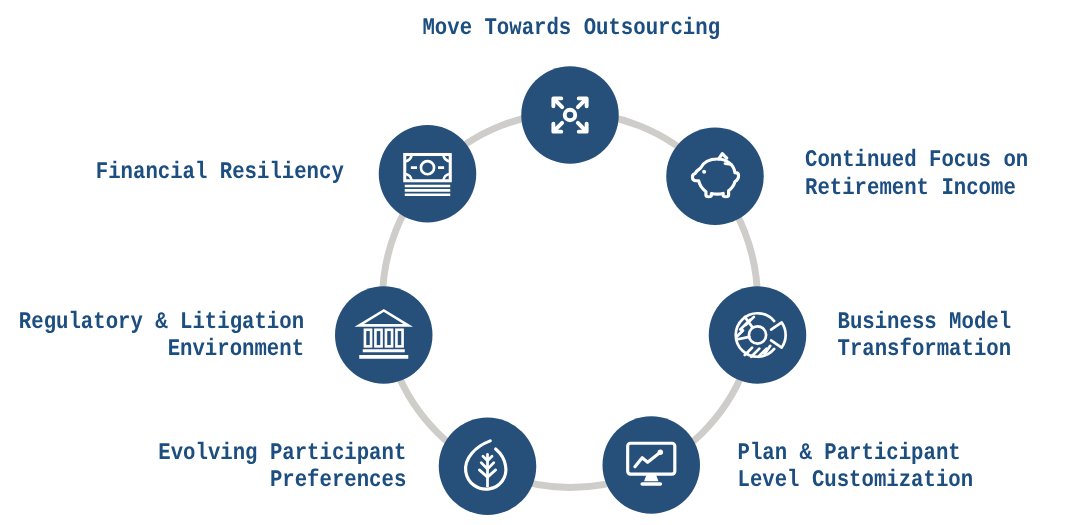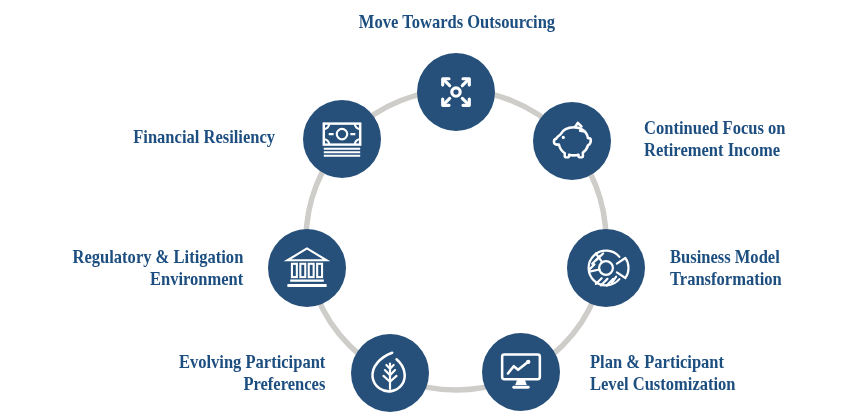--- a/index.html
+++ b/index.html
@@ -5,21 +5,21 @@
   :root{
     --node:#26507a;
     --text:#1d4e80;
     --ring:#cecdca;
     --icon:#ffffff;
     --bg:#ffffff;
   }
   html,body{margin:0;padding:0;background:#fff;}
   #stage{
     position:relative;width:860px;height:420px;background:var(--bg);
-    overflow:hidden;font-family:Liberation Serif, serif;
+    overflow:hidden;font-family:Liberation Mono, monospace;
   }
   .ring{position:absolute;left:0;top:0;}
   .node{
     position:absolute;width:78px;height:78px;border-radius:50%;
     background:var(--node);display:flex;align-items:center;justify-content:center;
   }
   .icon svg{display:block;}
   .label{
     position:absolute;font-weight:700;font-size:19px;line-height:22px;
     color:var(--text);white-space:nowrap;

